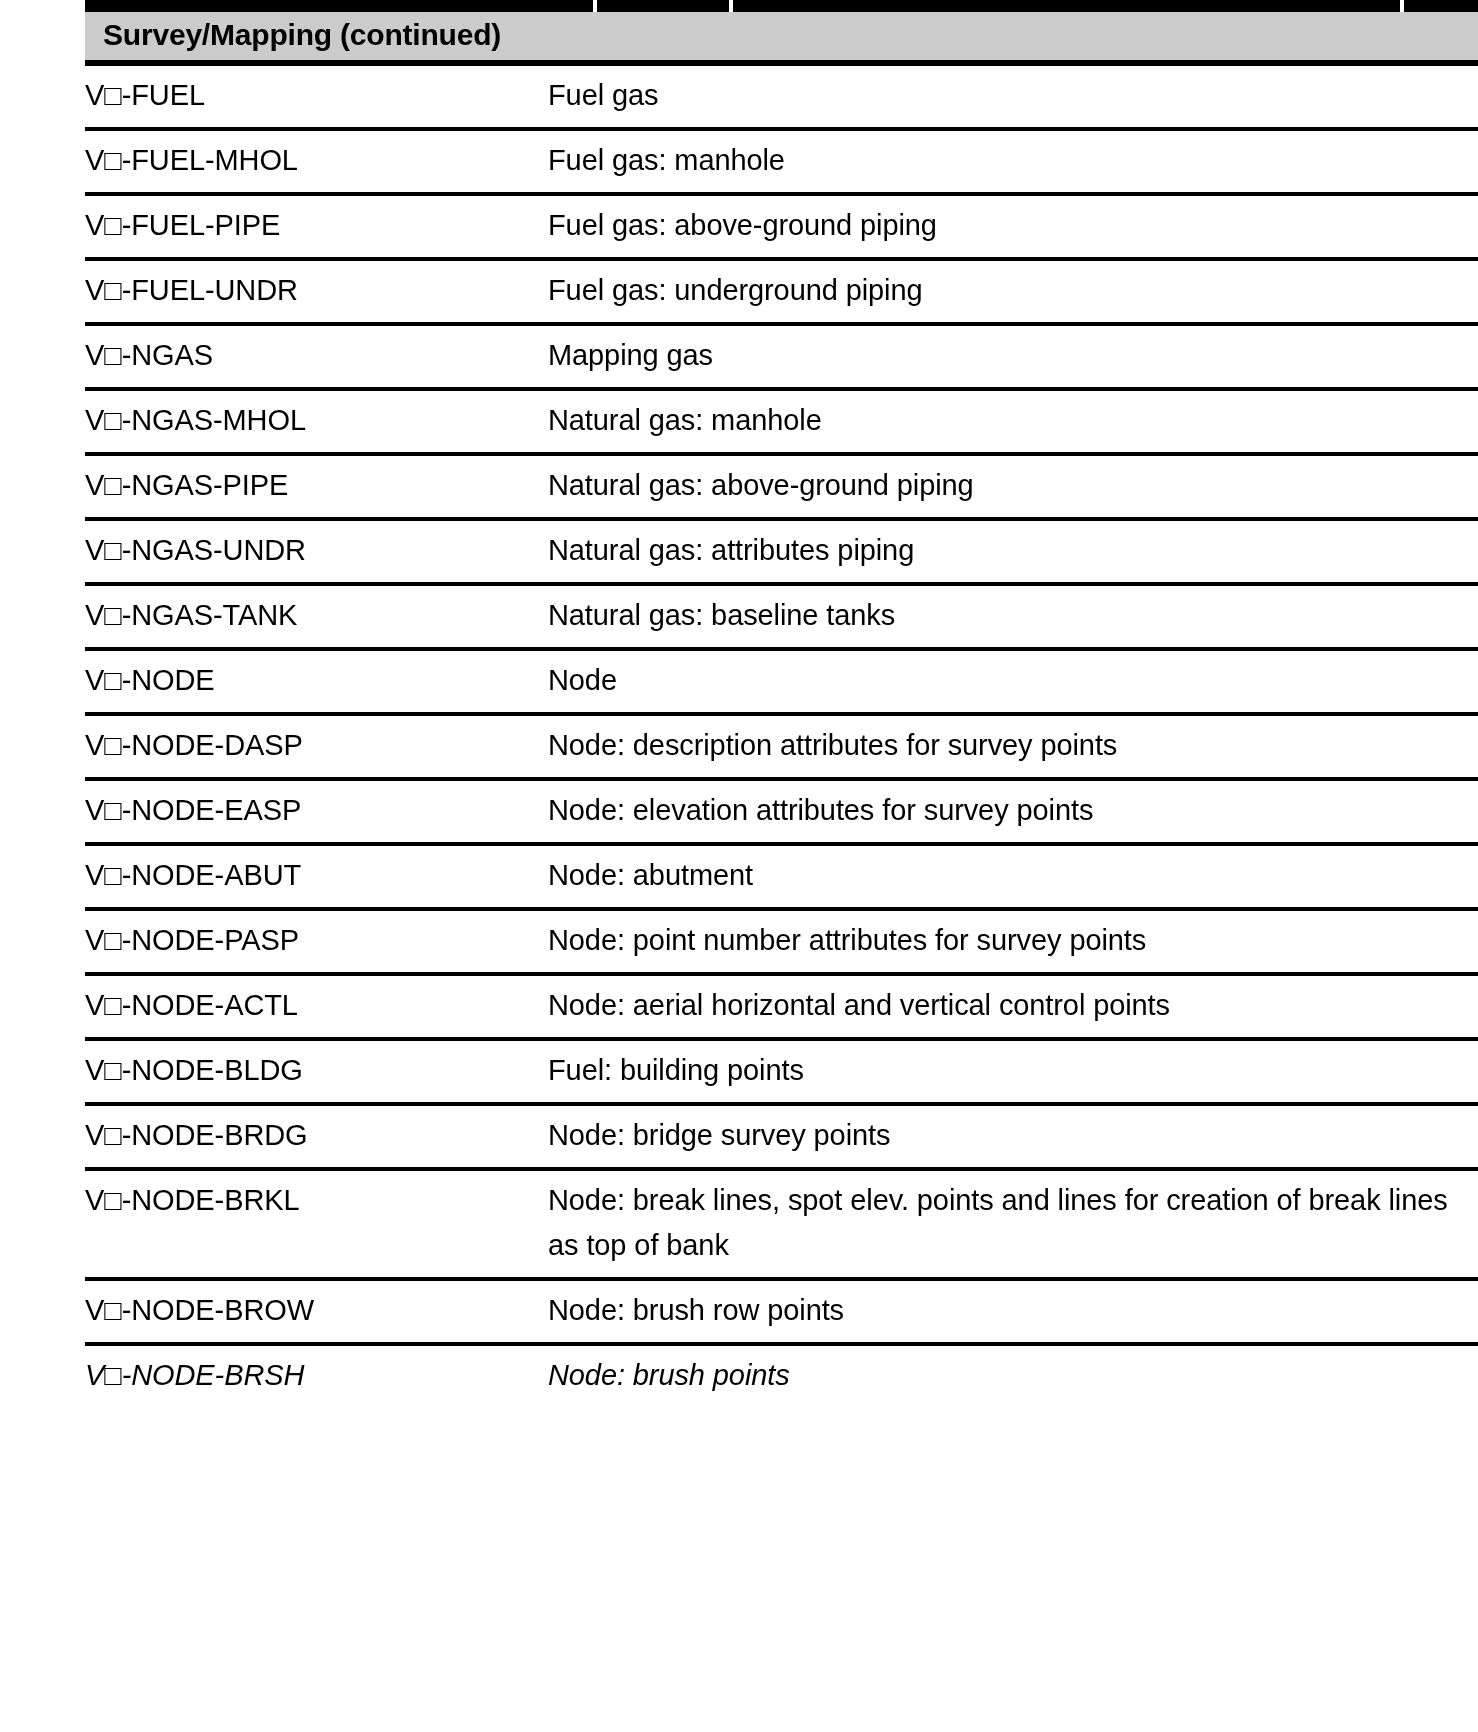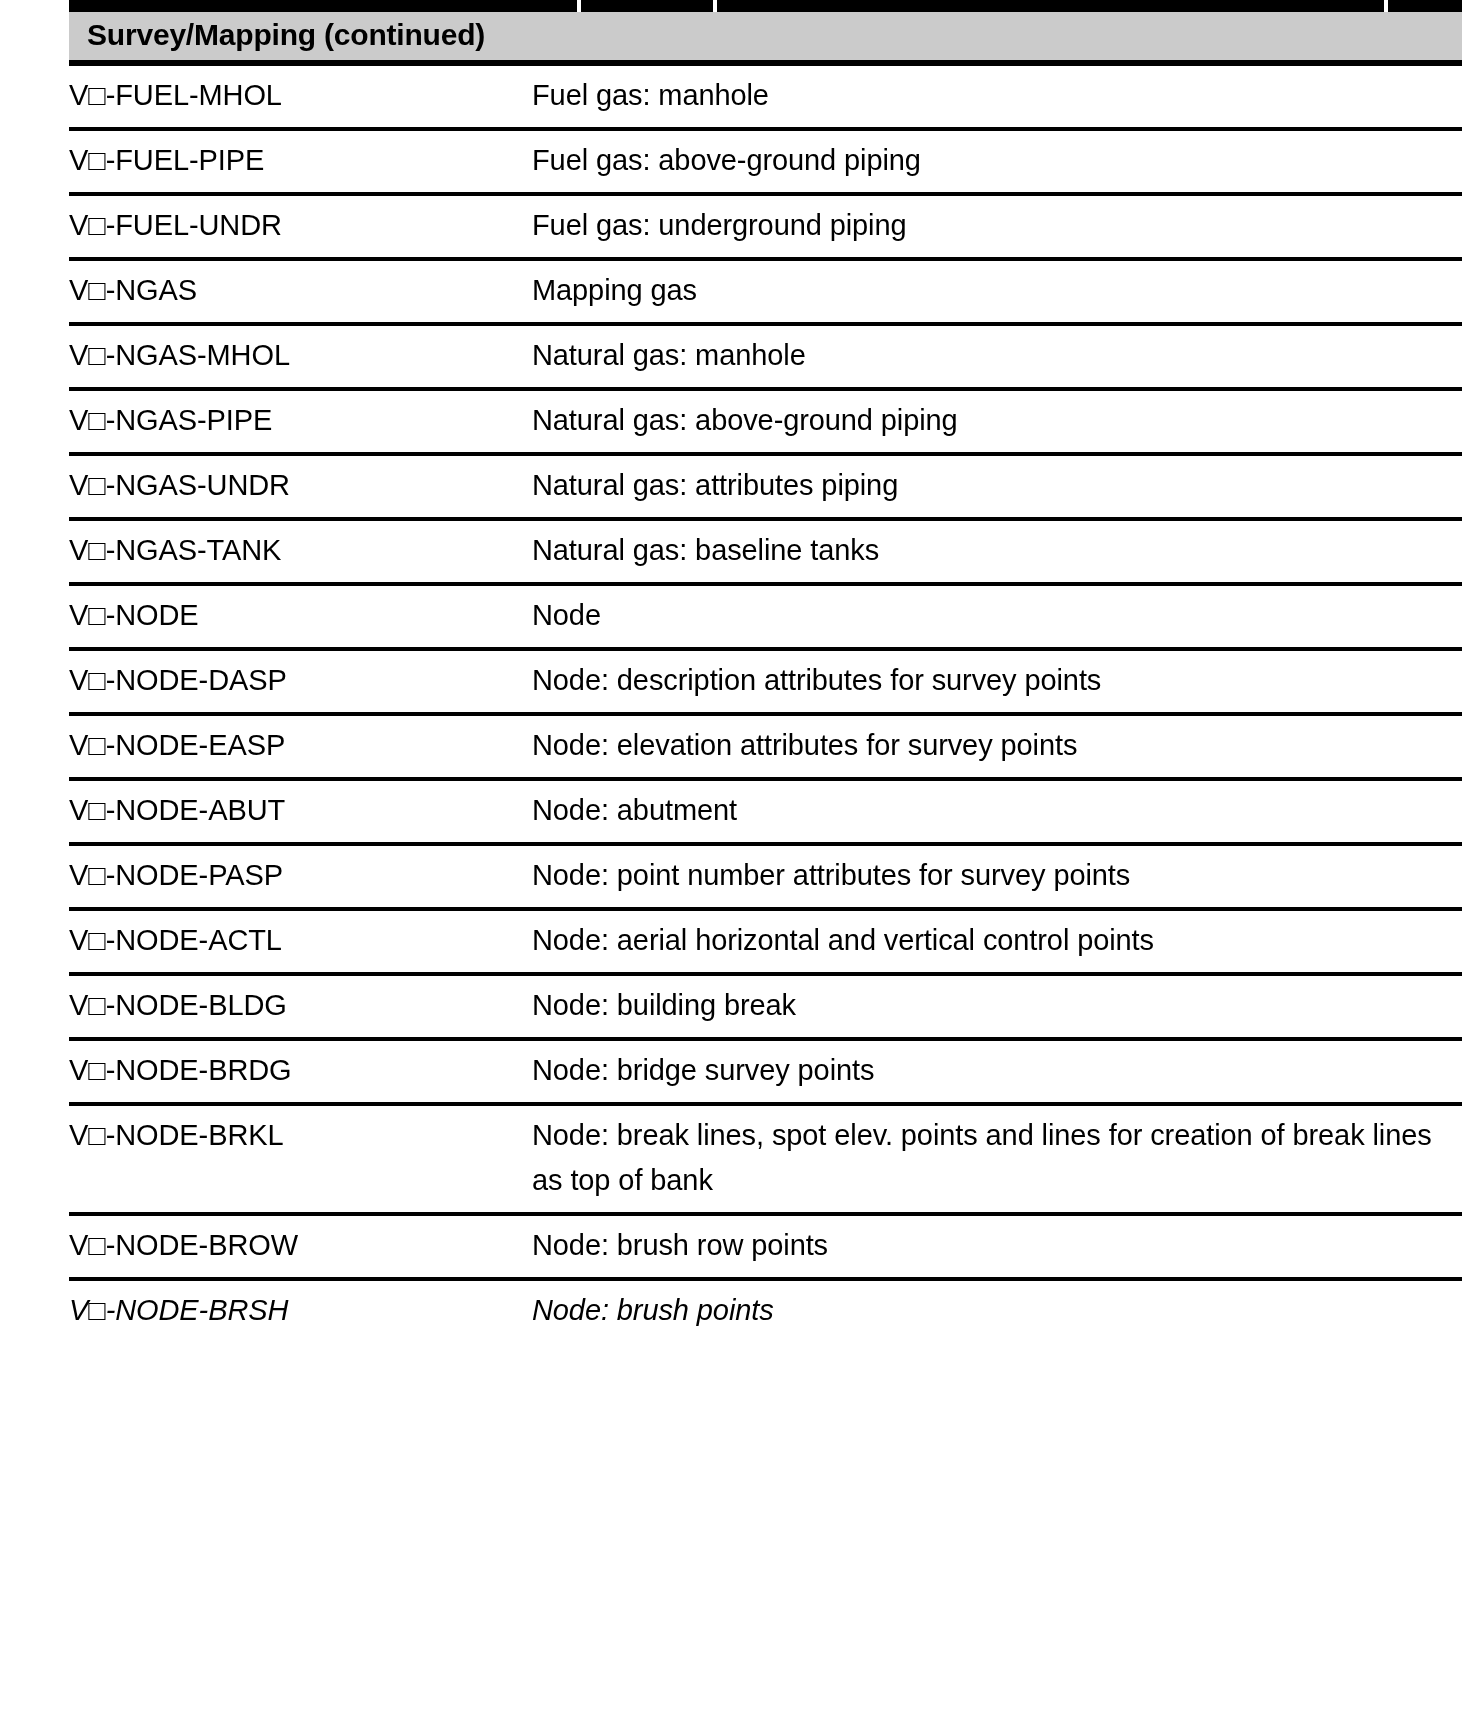--- a/index.html
+++ b/index.html
@@ -18,21 +18,21 @@
   #page {
     position: relative;
     width: 1478px;
     height: 1732px;
     background: #ffffff;
   }
 
   
   #table-wrap {
     position: absolute;
-    left: 69px;
+    left: 85px;
     top: 0;
     width: 1393px;
   }
 
   
   .top-cut-band {
     position: relative;
     height: 12px;
     background: #000000;
     overflow: hidden;
@@ -101,20 +101,24 @@
       <span class="sep s1"></span>
       <span class="sep s2"></span>
       <span class="sep s3"></span>
     </div>
 
     <div class="section-header">Survey/Mapping (continued)</div>
 
     <table class="codes">
       <tbody id="rows-body">
           <tr>
+            <td class="code-cell">V□-FUEL</td>
+            <td class="desc-cell">Fuel gas</td>
+          </tr>
+          <tr>
             <td class="code-cell">V□-FUEL-MHOL</td>
             <td class="desc-cell">Fuel gas: manhole</td>
           </tr>
           <tr>
             <td class="code-cell">V□-FUEL-PIPE</td>
             <td class="desc-cell">Fuel gas: above-ground piping</td>
           </tr>
           <tr>
             <td class="code-cell">V□-FUEL-UNDR</td>
             <td class="desc-cell">Fuel gas: underground piping</td>
@@ -158,21 +162,21 @@
           <tr>
             <td class="code-cell">V□-NODE-PASP</td>
             <td class="desc-cell">Node: point number attributes for survey points</td>
           </tr>
           <tr>
             <td class="code-cell">V□-NODE-ACTL</td>
             <td class="desc-cell">Node: aerial horizontal and vertical control points</td>
           </tr>
           <tr>
             <td class="code-cell">V□-NODE-BLDG</td>
-            <td class="desc-cell">Node: building break</td>
+            <td class="desc-cell">Fuel: building points</td>
           </tr>
           <tr>
             <td class="code-cell">V□-NODE-BRDG</td>
             <td class="desc-cell">Node: bridge survey points</td>
           </tr>
           <tr>
             <td class="code-cell">V□-NODE-BRKL</td>
             <td class="desc-cell">Node: break lines, spot elev. points and lines for creation of break lines as top of bank</td>
           </tr>
           <tr>

